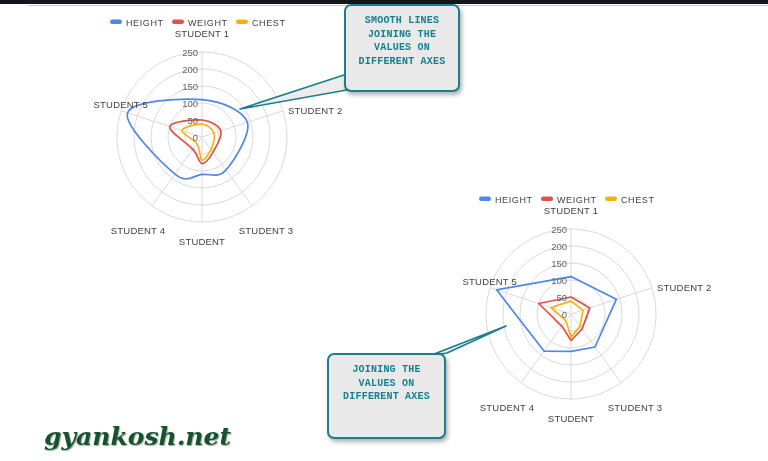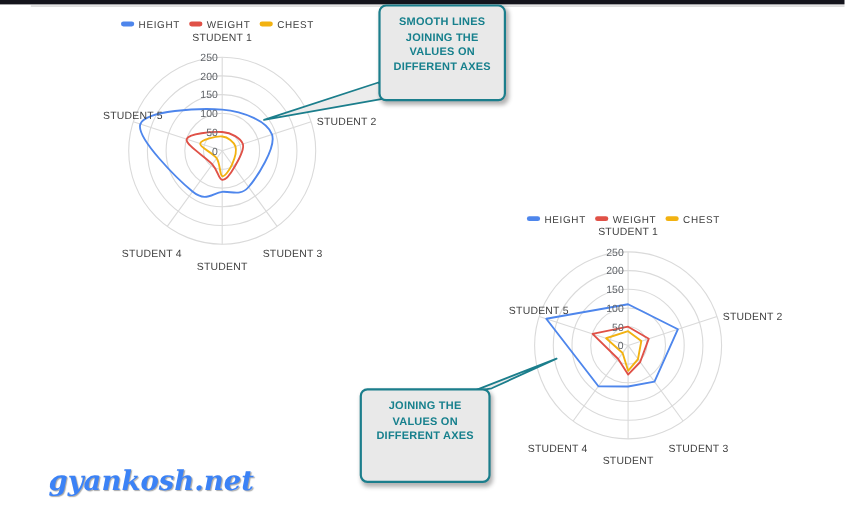--- a/index.html
+++ b/index.html
@@ -5,21 +5,21 @@
   html,body{margin:0;padding:0;background:#fff;}
   .screen{position:relative;width:768px;height:461px;background:#ffffff;overflow:hidden;
           font-family:"Liberation Sans",sans-serif;}
   .topbar{position:absolute;left:0;top:0;width:768px;height:4px;}
   .topline{position:absolute;left:28px;top:5px;width:740px;height:1px;background:#c9c9c9;}
   .charts-svg{position:absolute;left:0;top:0;}
   .callout{position:absolute;border:2px solid #1b7e8c;border-radius:7px;background:#e9e9e9;
            box-shadow:2px 3px 4px rgba(0,0,0,0.30);z-index:3;text-align:center;
            color:#17808d;font-weight:bold;font-size:10px;line-height:13.5px;padding-top:8px;
            letter-spacing:0.2px;}
-  .callout .cline{display:block;}
+  .callout .cline{display:block;font-family:Liberation Mono, monospace;}
   .tails-svg{position:absolute;left:0;top:0;z-index:2;}
   .watermark{position:absolute;left:44px;top:422px;font-family:"DejaVu Serif",serif;
              font-style:italic;font-weight:bold;font-size:25px;
              text-shadow:1px 1px 1px rgba(0,0,0,0.35);z-index:4;}
 </style>
 </head>
 <body>
 
 <div class="screen">
 
@@ -120,15 +120,15 @@
     <span class="cline">VALUES ON</span>
     <span class="cline">DIFFERENT AXES</span>
   </div>
 
   <div class="callout" style="left:327px;top:353px;width:115px;height:74px;">
     <span class="cline">JOINING THE</span>
     <span class="cline">VALUES ON</span>
     <span class="cline">DIFFERENT AXES</span>
   </div>
 
-  <div class="watermark" style="color: #3b82f6;">gyankosh.net</div>
+  <div class="watermark" style="color: #14532d;">gyankosh.net</div>
 
 </div>
 
 </body></html>

